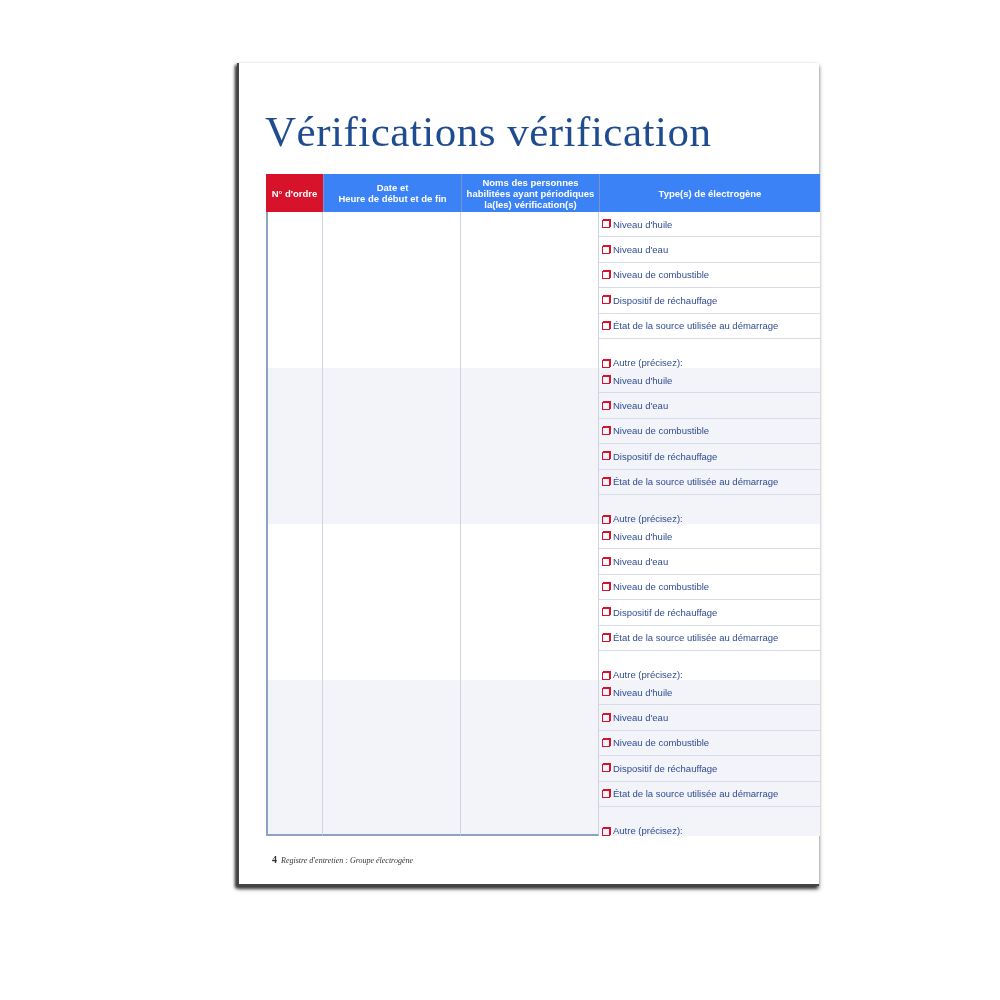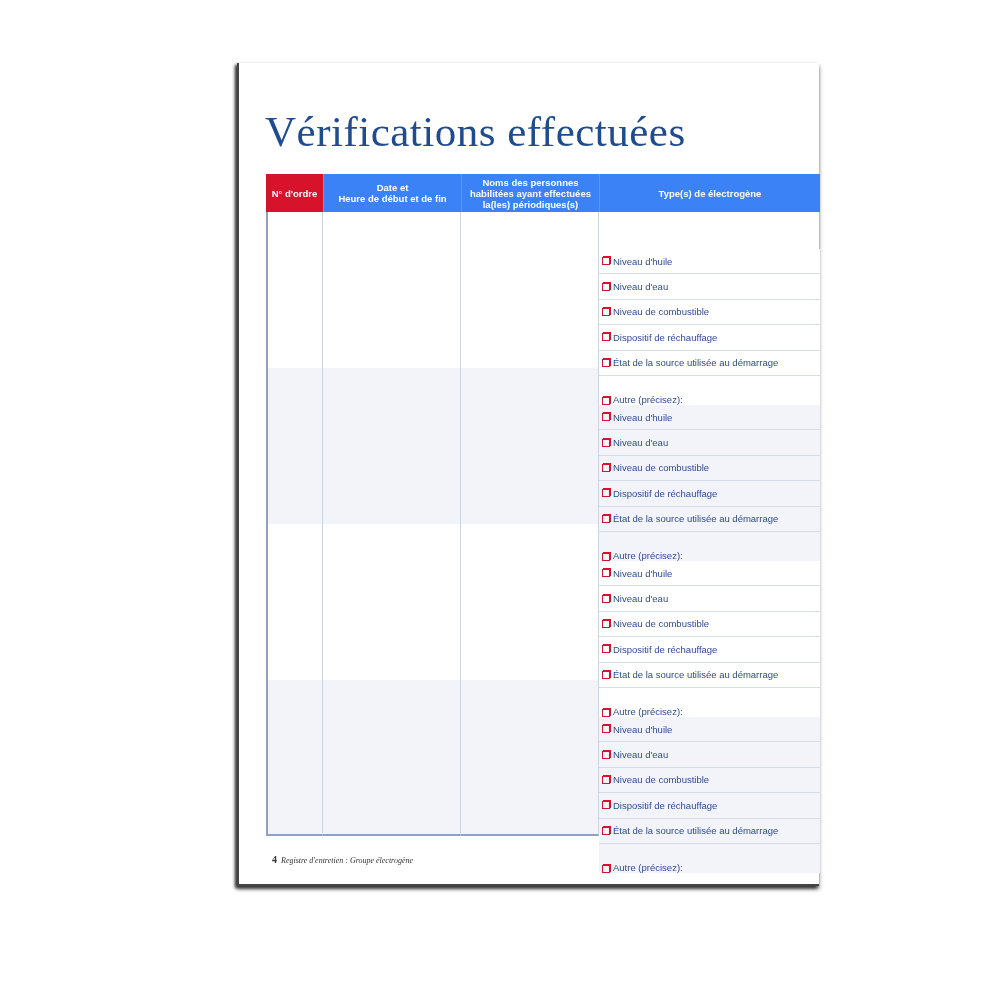--- a/index.html
+++ b/index.html
@@ -11,40 +11,40 @@
   .hdr{display:flex;height:38px;}
   .hdr div{color:#fff;font-size:9.5px;font-weight:bold;display:flex;align-items:center;justify-content:center;text-align:center;line-height:11px;box-sizing:border-box;font-family:"Liberation Sans Narrow","Liberation Sans",sans-serif;}
   .c1{width:57px;} .c2{width:138px;} .c3{width:138px;} .c4{width:221px;}
   .h1{background:#d7132c;}
   .h2,.h3,.h4{background:#3b82f6;border-left:1px solid #7f92c6;}
   .group{display:flex;height:156px;}
   .group.alt{background:#f2f4f9;}
   .cell{box-sizing:border-box;border-right:1px solid #cdd3df;height:100%;}
   .cell.c1{border-left:2px solid #8ea1c4;}
   .group:last-child .cell{border-bottom:2px solid #8ea1c4;}
-  .cell.c4{border-right:none;margin-top:37px;}
+  .cell.c4{border-right:none;}
   .item{height:25.4px;border-bottom:1px solid #d8dce6;box-sizing:border-box;display:flex;align-items:center;padding-left:3px;font-size:9.5px;color:#2e4a91;background:#fff;}
   .group.alt .item{background:#f2f4f9;}
   .item:last-child{border-bottom:none;align-items:flex-end;padding-top:5px;height:29px;}
   .box{display:inline-block;width:6px;height:6px;border:1px solid #d7132c;margin-right:3px;box-shadow:1px -1px 0 #d7132c;}
   .footer{position:absolute;left:33px;top:791px;font-family:"Liberation Serif",serif;font-size:8px;font-style:italic;color:#333;}
   .footer b{font-style:normal;font-size:10px;margin-right:4px;}
 </style>
 </head>
 <body>
 
 <div class="page">
-  <div class="title">Vérifications effectuées</div>
+  <div class="title">Vérifications vérification</div>
   <div class="table">
     <div class="hdr">
       <div class="c1 h1">N° d'ordre</div>
       <div class="c2 h2">
           <span>Date et<br>Heure de début et de fin</span>
         </div>
-      <div class="c3 h3">Noms des personnes habilitées ayant effectuées la(les) périodiques(s)</div>
+      <div class="c3 h3">Noms des personnes habilitées ayant périodiques la(les) vérification(s)</div>
       <div class="c4 h4">Type(s) de électrogène</div>
     </div>
     <div id="groups">
         <div class="group">
           <div class="cell c1"></div>
           <div class="cell c2"></div>
           <div class="cell c3"></div>
           <div class="cell c4">
             <div class="item">
               <span class="box"></span>

